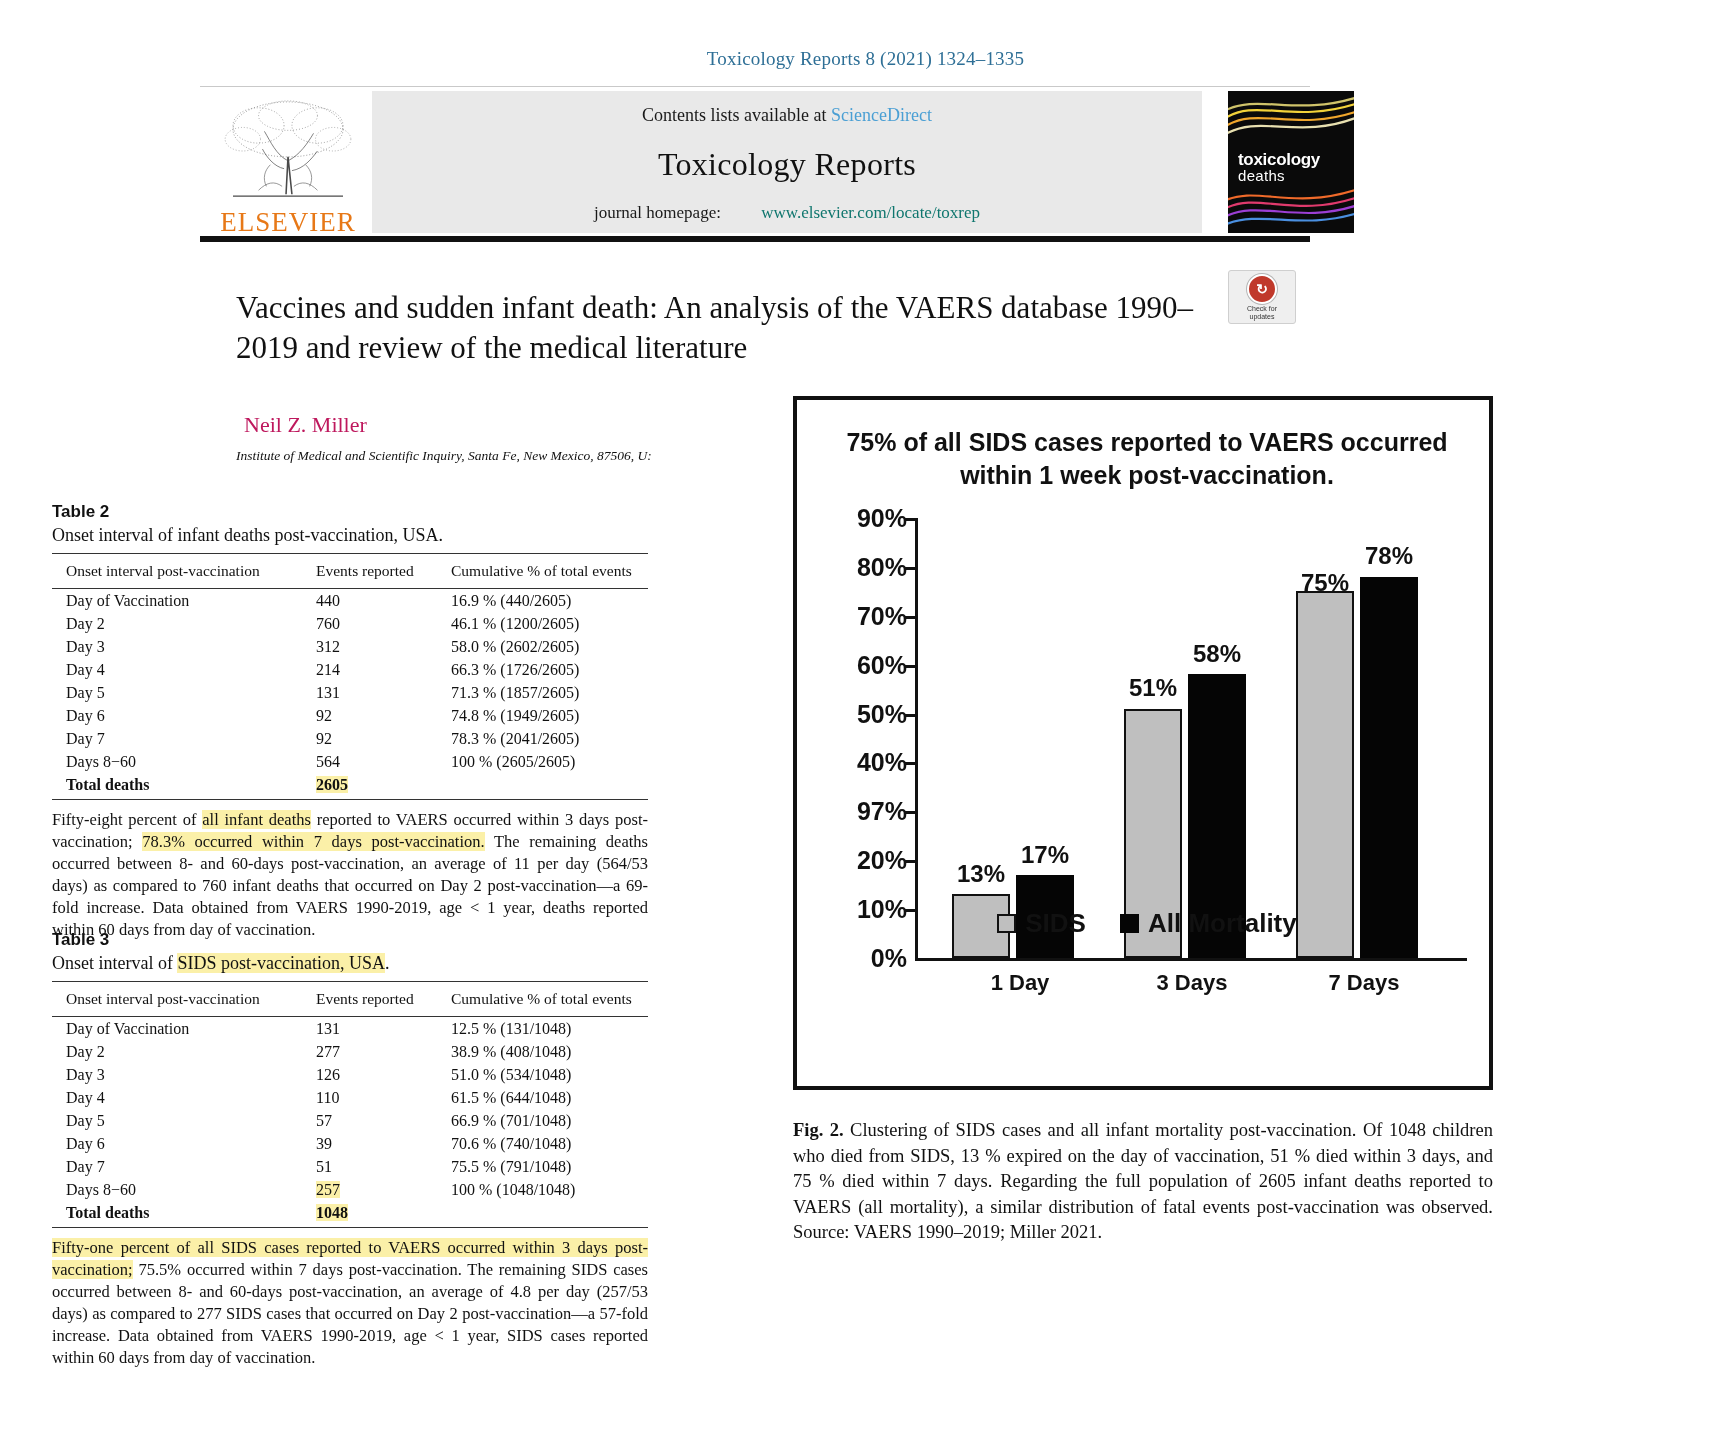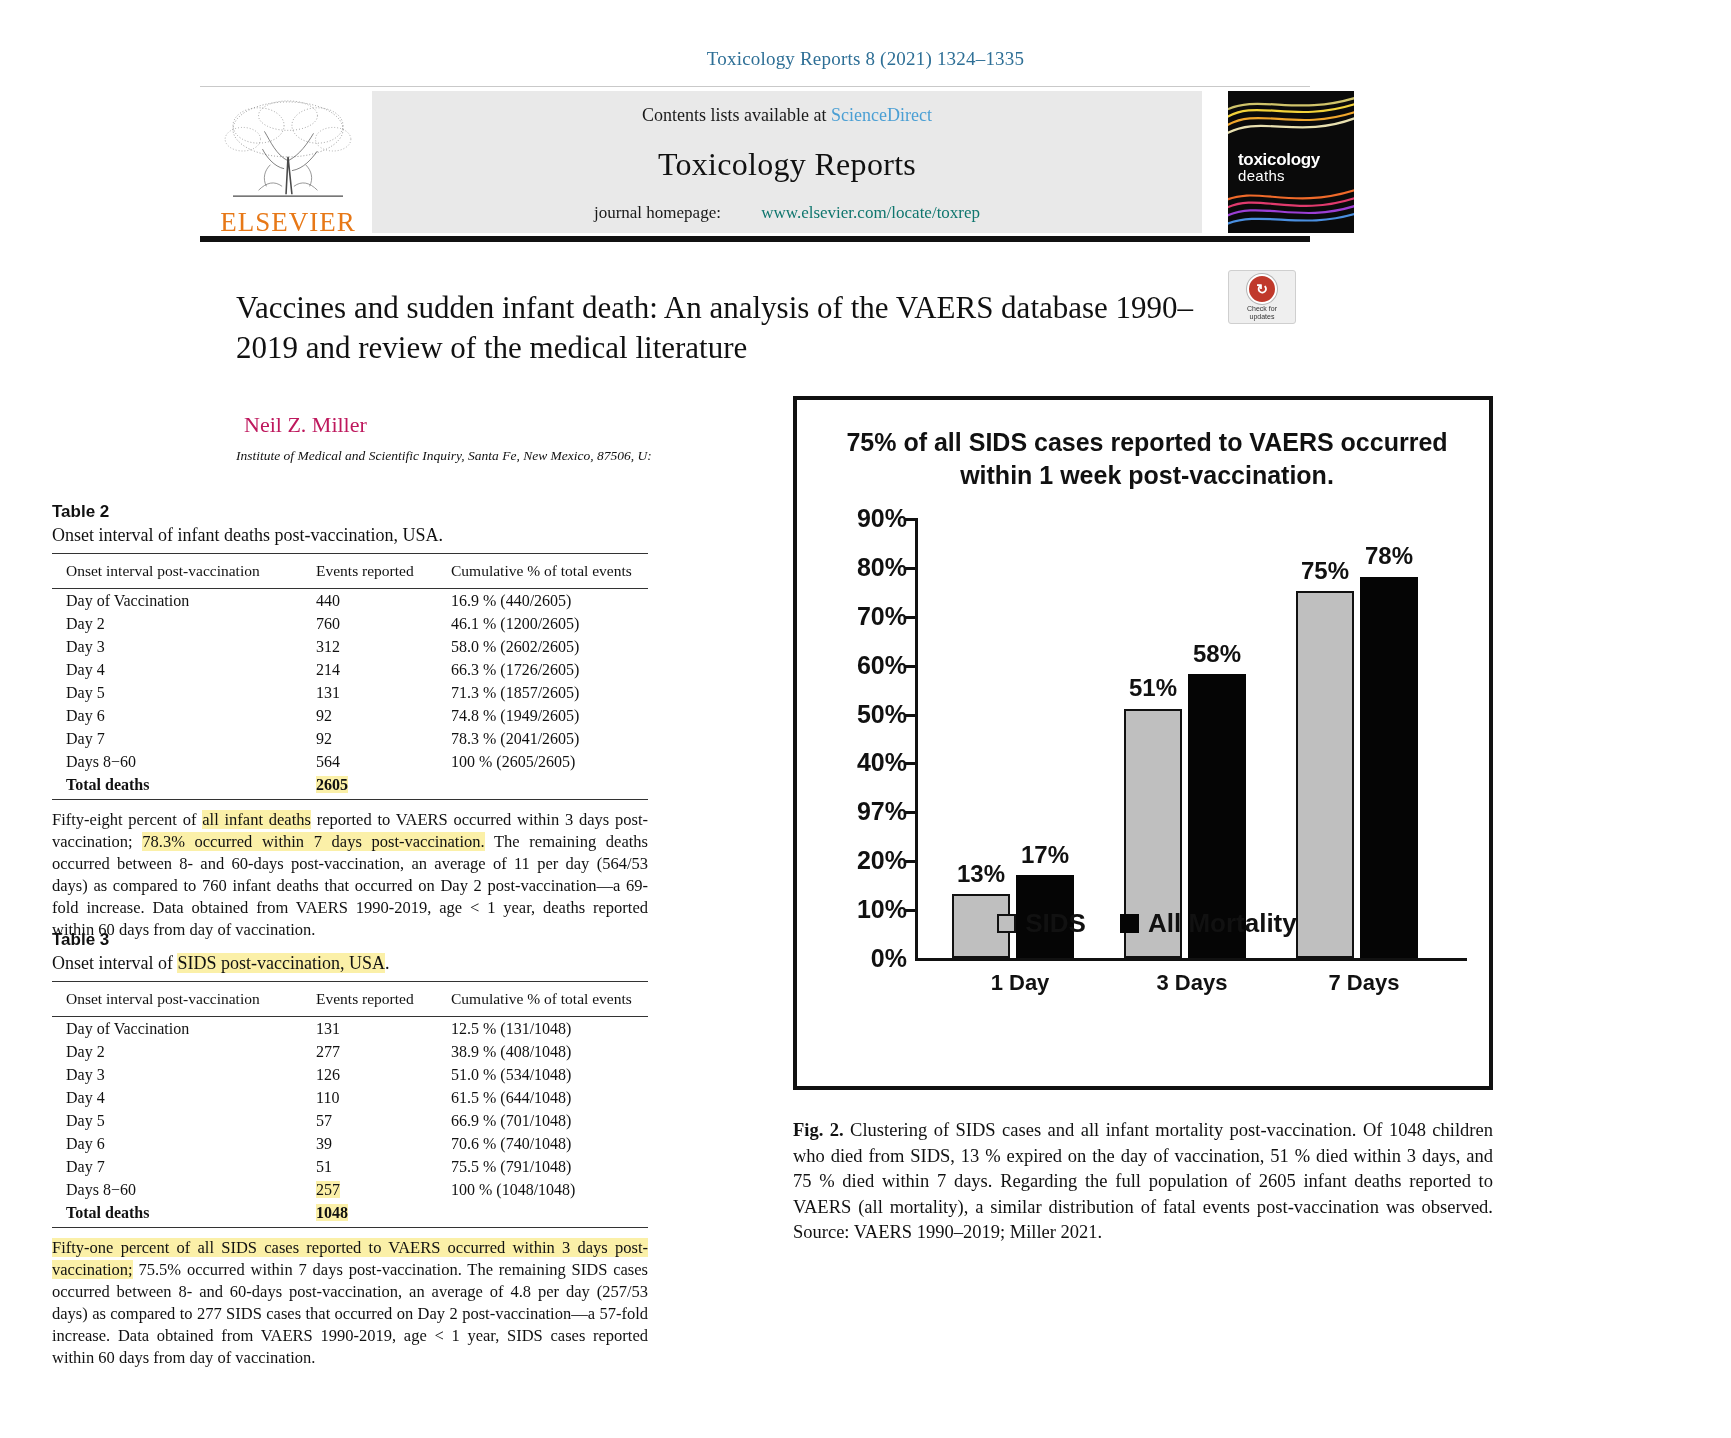--- a/index.html
+++ b/index.html
@@ -431,21 +431,21 @@
 
         <div class="group" style="left:194px;width:160px;">
           <div class="bar sids" style="left:12px;width:58px;height:249.3px;"></div>
           <div class="blabel" style="left:-4px;bottom:256px;">51%</div>
           <div class="bar mort" style="left:76px;width:58px;height:283.6px;"></div>
           <div class="blabel" style="left:60px;bottom:290px;">58%</div>
         </div>
 
         <div class="group" style="left:366px;width:160px;">
           <div class="bar sids" style="left:12px;width:58px;height:366.7px;"></div>
-          <div class="blabel" style="left:-4px;bottom:373px;">75%</div>
+          <div class="blabel" style="left:-4px;bottom:361px;">75%</div>
           <div class="bar mort" style="left:76px;width:58px;height:381.3px;"></div>
           <div class="blabel" style="left:60px;bottom:388px;">78%</div>
         </div>
       </div>
 
       <div class="xlabels">
         <div style="left:22px;">1 Day</div>
         <div style="left:194px;">3 Days</div>
         <div style="left:366px;">7 Days</div>
       </div>

